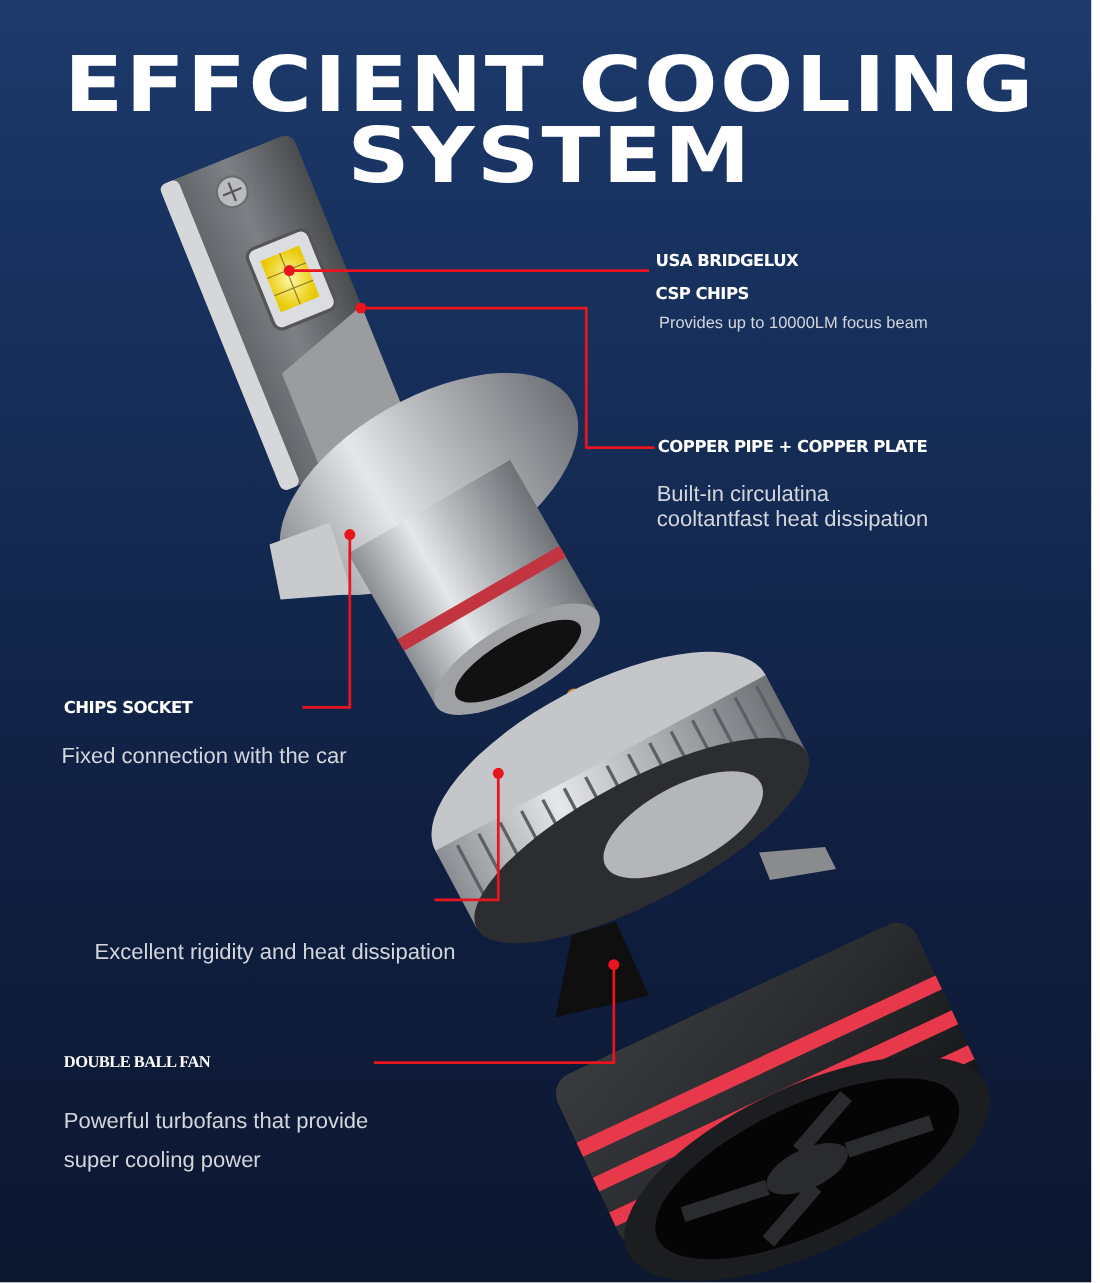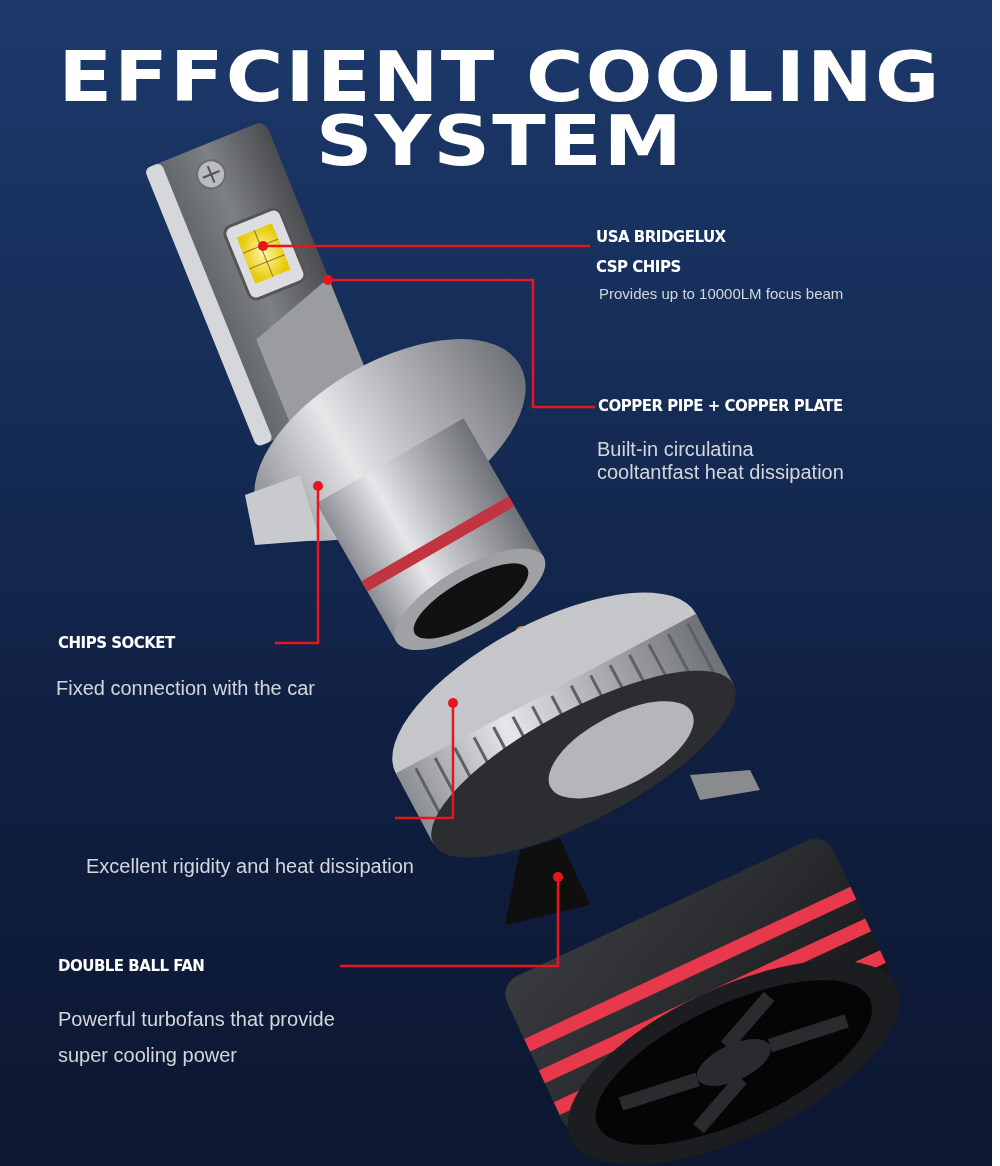--- a/index.html
+++ b/index.html
@@ -151,16 +151,16 @@
 
   <div class="label" style="left:598px; top:391px;">COPPER PIPE + COPPER PLATE</div>
   <div class="desc" style="left:597px; top:438px;">Built-in circulatina</div>
   <div class="desc" style="left:597px; top:461px;">cooltantfast heat dissipation</div>
 
   <div class="label" style="left:58px; top:628px;">CHIPS SOCKET</div>
   <div class="desc" style="left:56px; top:677px;">Fixed connection with the car</div>
 
   <div class="desc" style="left:74px; top:855px;margin-left:12px;">Excellent rigidity and heat dissipation</div>
 
-  <div class="label" style="left:58px; top:951px;">DOUBLE BALL FAN</div>
+  <div class="label" style="left:58px; top:951px;font-family:Liberation Serif, serif;">DOUBLE BALL FAN</div>
   <div class="desc" style="left:58px; top:1008px;">Powerful turbofans that provide</div>
   <div class="desc" style="left:58px; top:1031px;margin-top:13px;">super cooling power</div>
 </div>
 
 </body></html>

